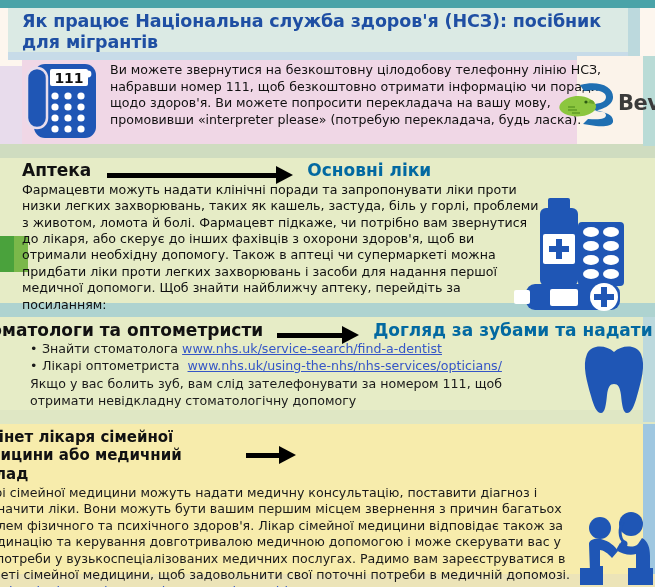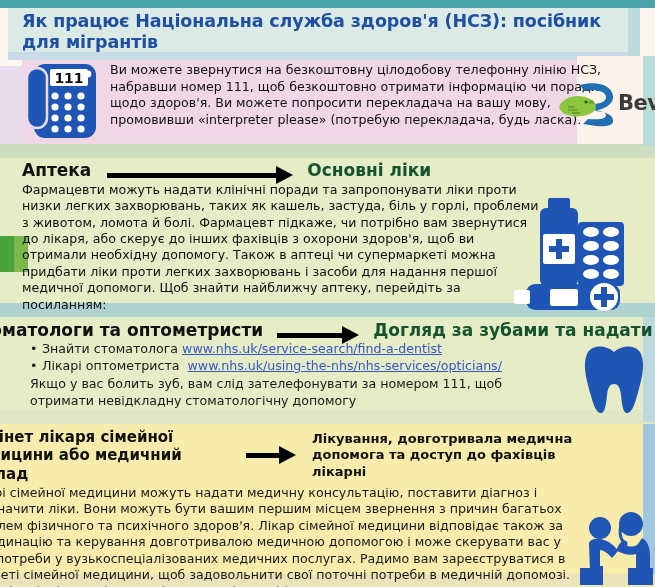--- a/index.html
+++ b/index.html
@@ -63,21 +63,21 @@
   .logo-word { font-size:21px; font-weight:bold; color:#3b3b3b; letter-spacing:-0.5px; margin-top:-2px; }
   .logo-tag {
     font-family:Liberation Mono, monospace;
     font-style:italic; font-size:10px; color:#4b4b4b; margin-top:1px; white-space:nowrap;
   }
 
   
   .section { position:absolute; }
   .sec-head { display:flex; align-items:flex-end; }
   .sec-title { font-size:17px; font-weight:bold; color:#111; white-space:nowrap; }
-  .sec-title-r { font-size:17px; font-weight:bold; color:#14532d; white-space:nowrap; }
+  .sec-title-r { font-size:17px; font-weight:bold; color:#0369a1; white-space:nowrap; }
   .arrow { position:relative; height:10px; flex:none; display:flex; align-items:center; }
   .arrow .shaft { height:5px; background:#000; }
   .arrow .headpt {
     width:0; height:0; border-top:9px solid transparent; border-bottom:9px solid transparent;
     border-left:17px solid #000; margin-left:-1px;
   }
   .body-text { font-size:12.6px; line-height:1.30; color:#111; }
   a.link { color:#3556c7; text-decoration:underline; word-break:break-all; }
 
   
@@ -245,21 +245,20 @@
     </svg>
   </div>
 
   <div class="section sec-gp">
     <div class="sec-head" style="align-items:center;">
       <span class="gp-head-left">Кабінет лікаря сімейної медицини або медичний заклад</span>
       <span class="arrow" style="margin:0 16px 0 12px;">
         <span class="shaft" style="width:34px;"></span>
           <span class="headpt"></span>
       </span>
-      <span class="gp-head-right">Лікування, довготривала медична допомога та доступ до фахівців лікарні</span>
     </div>
     <div class="gp-body">Лікарі сімейної медицини можуть надати медичну консультацію, поставити діагноз і призначити ліки. Вони можуть бути вашим першим місцем звернення з причин багатьох проблем фізичного та психічного здоров'я. Лікар сімейної медицини відповідає також за координацію та керування довготривалою медичною допомогою і може скерувати вас у разі потреби у вузькоспеціалізованих медичних послугах. Радимо вам зареєструватися в кабінеті сімейної медицини, щоб задовольнити свої поточні потреби в медичній допомозі.</div>
     <a class="link" href="#">www.nhs.uk/nhs-services/gps/how-to-register-with-a-gp-surgery/</a>
   </div>
 
   <div class="icon-abs" style="left:578px; top:508px;">
     <svg width="77" height="79" viewBox="0 0 77 79">
       <circle cx="22" cy="20" r="11" fill="#1f56b5"></circle>
       <path d="M11 36 C11 31 18 30 23 31 C31 33 37 38 40 43 L34 50
                C30 45 25 42 22 42 L22 64 L12 64 Z" fill="#1f56b5"></path>

